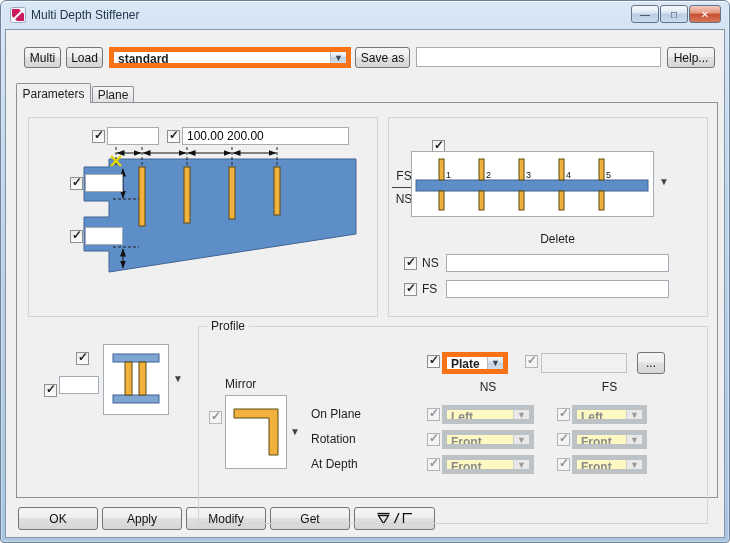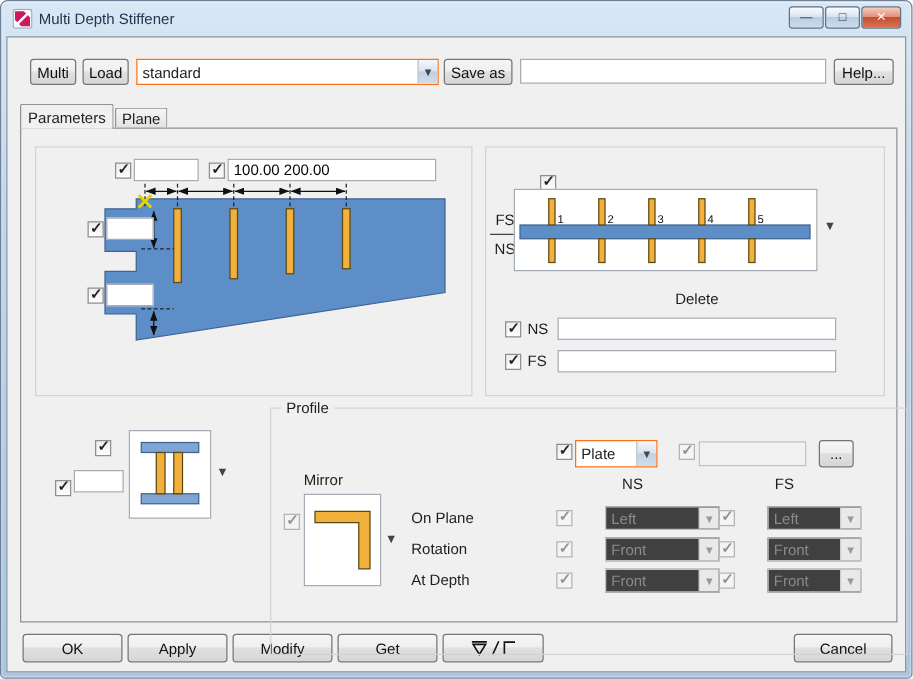--- a/index.html
+++ b/index.html
@@ -26,26 +26,26 @@
 
   .btn { position:absolute; border:1px solid #757575; border-radius:3px;
     background:linear-gradient(#F5F5F5,#EFEFEF 45%,#E0E0E0 50%,#D6D6D6);
     font-family:"Liberation Sans",sans-serif; font-size:12px; color:#111;
     display:flex; align-items:center; justify-content:center; cursor:default; }
 
   .field { position:absolute; border:1px solid #A5ACB5; background:#fff;
     font-family:"Liberation Sans",sans-serif; font-size:12px; padding:0 4px; }
   .field[disabled] { background:#F1F1F1; border-color:#BDC2C7; }
 
-  .combo { position:absolute; border:1px solid #f97316; background:#fff; display:flex; align-items:center; overflow:hidden; }
+  .combo { position:absolute; border:5px solid #f97316; background:#fff; display:flex; overflow:hidden;font-weight:bold; }
   .combo-text { flex:1; padding-left:4px; white-space:nowrap; }
   .combo-arrow { width:16px; align-self:stretch; display:flex; align-items:center; justify-content:center;
     background:linear-gradient(#F3F7FB,#DAE4EE 45%,#C2D0DE 50%,#D2DEEA);
     border-left:1px solid #B5BCC5; font-size:9px; color:#3A4A5A; }
-  .combo.disabled { background:#404040; color:#8A8A8A; border-color:#BDC2C7;margin-left:24px; }
+  .combo.disabled { background:#fef9c3; color:#8A8A8A; border-color:#BDC2C7; }
   .combo.disabled .combo-arrow { background:#E9E9E9; color:#9A9A9A; border-left-color:#CFCFCF; }
 
   .cb { position:absolute; width:13px; height:13px; border:1px solid #8E8F8F;
     background:linear-gradient(#EDEDED,#FDFDFD); }
   .cb.checked::after { content:"✓"; position:absolute; left:1px; top:-3px;
     font-size:12px; font-weight:bold; color:#222; }
   .cb.disabled { background:#F4F4F4; border-color:#B0B4B8; }
   .cb.disabled.checked::after { color:#8F9396; }
 
   .group { position:absolute; border:1px solid #CFD4DA; }
@@ -214,21 +214,21 @@
       <div class="pic-box" style="left:86px;top:241px;width:66px;height:71px">
         <svg width="64" height="69" viewBox="0 0 64 69">
           <rect x="9" y="9" width="46" height="8" fill="#7FA6D2" stroke="#3F6493"></rect>
           <rect x="9" y="50" width="46" height="8" fill="#7FA6D2" stroke="#3F6493"></rect>
           <rect x="21" y="17" width="7" height="33" fill="#F2B03C" stroke="#5A4A12"></rect>
           <rect x="35" y="17" width="7" height="33" fill="#F2B03C" stroke="#5A4A12"></rect>
         </svg>
       </div>
       <span class="dd-glyph" style="left:156px;top:270px">▼</span>
 
-      <div class="group" style="left:199px;top:223px;width:510px;height:198px">
+      <div class="group" style="left:181px;top:223px;width:510px;height:198px">
         <span class="group-caption">Profile</span>
 
         <span class="lbl" style="left:26px;top:50px">Mirror</span>
         <span class="cb checked disabled" style="left:10px;top:84px"></span>
         <div class="pic-box" style="left:26px;top:68px;width:62px;height:74px">
           <svg width="60" height="72" viewBox="0 0 60 72">
             <path d="M8,13 h44 v46 h-9 v-37 h-35 z" fill="#F2B03C" stroke="#5A4A12"></path>
           </svg>
         </div>
         <span class="dd-glyph" style="left:91px;top:99px">▼</span>
@@ -291,15 +291,14 @@
     <button class="btn" style="left:348px;top:477px;width:81px;height:23px">
       <svg width="36" height="13" viewBox="0 0 36 13">
         <g stroke="#111" stroke-width="1.3" fill="none">
           <path d="M0.5,1.5 h12"></path>
           <path d="M1.5,3.5 h10 l-5,8 z"></path>
           <path d="M17,12 L22,1"></path>
           <path d="M26.5,12 V1.7 h8.5"></path>
         </g>
       </svg>
     </button>
-    <button class="btn" style="left:629px;top:477px;width:79px;height:23px">Cancel</button>
   </div>
 </div>
 
 </body></html>

